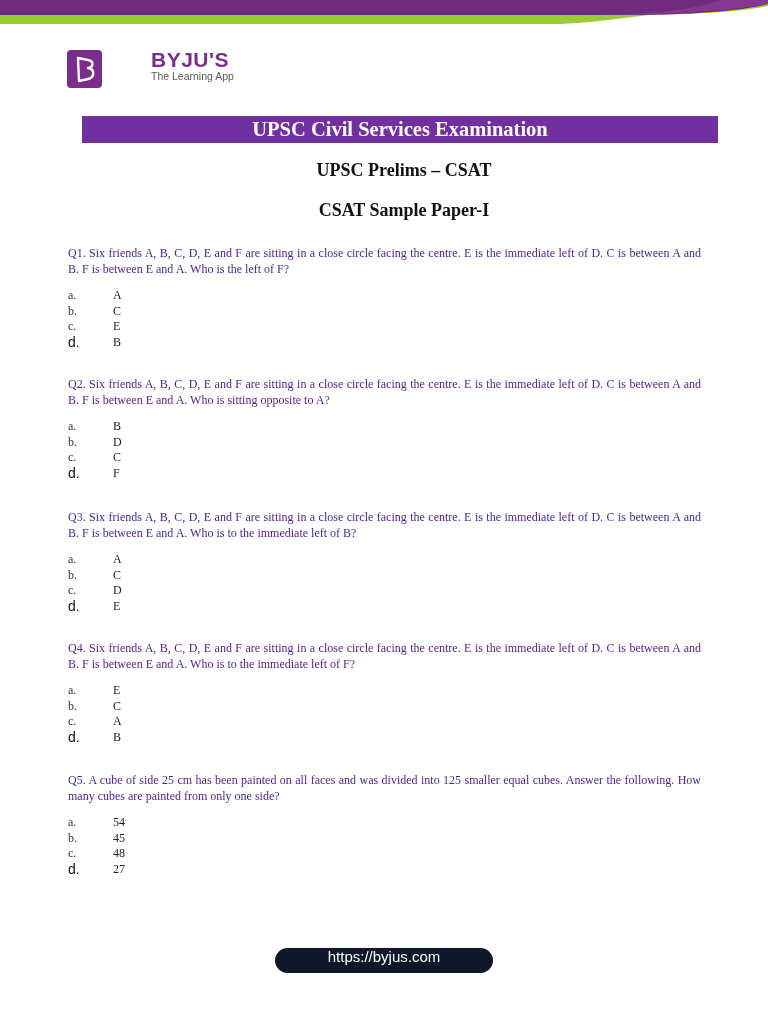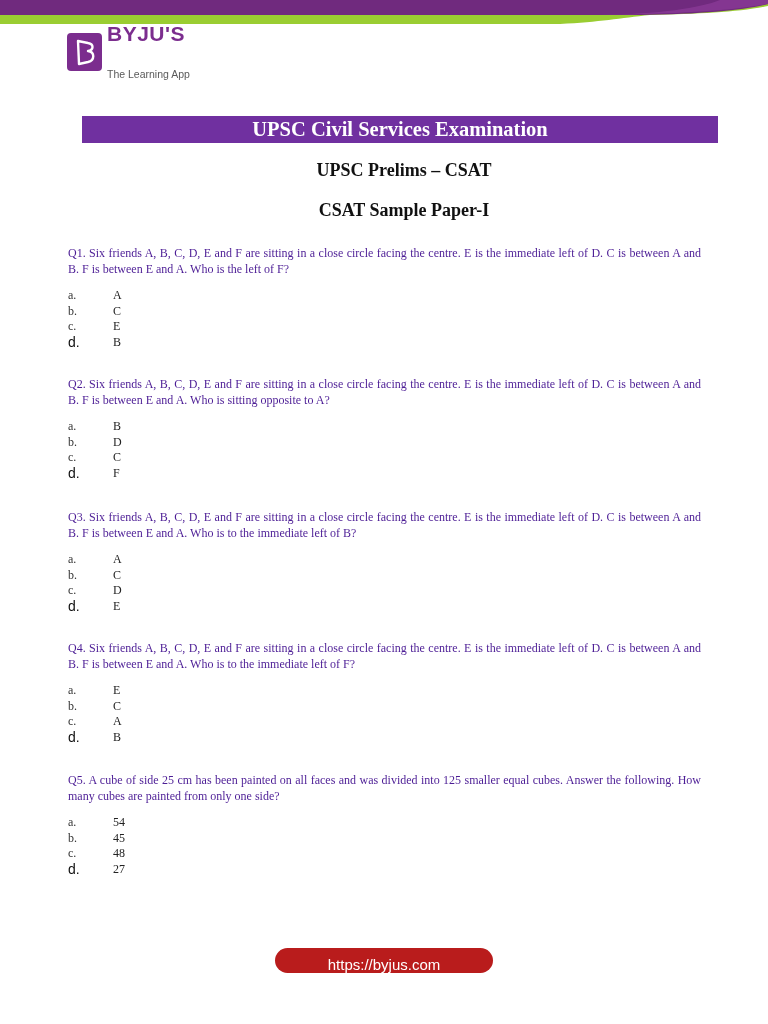--- a/index.html
+++ b/index.html
@@ -1,42 +1,42 @@
 <!DOCTYPE html>
 <html><head>
 <meta charset="utf-8">
 <style>
   * { box-sizing: border-box; margin: 0; padding: 0; }
   html, body { width: 768px; height: 1024px; background: #ffffff; overflow: hidden; }
   body { position: relative; font-family: "Liberation Serif", serif; color: #1a1a1a; }
 
   .top-banner { position: absolute; left: 0; top: 0; width: 768px; height: 28px; }
 
-  .logo { position: absolute; left: 67px; top: 32px; height: 40px; display: flex; align-items: center; }
+  .logo { position: absolute; left: 67px; top: 50px; height: 40px; display: flex; align-items: flex-start; gap: 44px; }
   .logo-mark { width: 35px; height: 38px; background: #7b2d8e; border-radius: 4px; display: flex; align-items: center; justify-content: center; }
   .logo-text { margin-left: 5px; display: flex; flex-direction: column; justify-content: center; }
   .logo-brand { font-family: "Liberation Sans", sans-serif; font-weight: bold; font-size: 21px; color: #7b2d8e; line-height: 20px; letter-spacing: 0.5px; }
-  .logo-tag { font-family: "Liberation Sans", sans-serif; font-size: 10.5px; color: #5a5a5a; line-height: 13px; margin-top: 24px; }
+  .logo-tag { font-family: "Liberation Sans", sans-serif; font-size: 10.5px; color: #5a5a5a; line-height: 13px; }
 
   .title-bar { position: absolute; left: 66px; top: 116px; width: 636px; height: 27px; background: #7030a0; display: flex; align-items: center; justify-content: center; margin-left: 16px; }
   .title-bar span { color: #ffffff; font-weight: bold; font-size: 20.5px; font-family: "Liberation Serif", serif; }
 
   .subtitle { position: absolute; left: 0; width: 768px; text-align: center; font-weight: bold; font-size: 18px; color: #111; margin-left: 20px; }
   .subtitle.s1 { top: 160px; }
   .subtitle.s2 { top: 200px; }
 
   .question { position: absolute; left: 68px; width: 633px; }
   .q-text { font-size: 12px; line-height: 15.5px; text-align: justify; text-align-last: left; color: #4c1d95; }
   .options { margin-top: 11px; }
   .opt { display: flex; height: 15.5px; align-items: center; font-size: 12px; color: #222; }
   .opt-letter { width: 45px; color: #333; }
   .opt-letter.big { font-size: 14px; font-family: "Liberation Sans", sans-serif; color: #111; }
   .opt-val { }
 
-  .footer-pill { position: absolute; left: 275px; top: 948px; width: 218px; height: 25px; background: #b91c1c; border-radius: 13px; display: flex; align-items: flex-end; justify-content: center; }
+  .footer-pill { position: absolute; left: 275px; top: 948px; width: 218px; height: 25px; background: #0f172a; border-radius: 13px; display: flex; align-items: flex-start; justify-content: center; }
   .footer-pill span { color: #ffffff; font-family: "Liberation Sans", sans-serif; font-size: 15px; }
 </style>
 </head>
 <body>
 
 <svg class="top-banner" viewBox="0 0 768 28" preserveAspectRatio="none">
   <path d="M0 0 H768 V6 C740 12 700 14 650 15 C620 18 600 22 560 24 H0 Z" fill="#9acd32"></path>
   <path d="M0 0 H768 V4 C745 10 705 14 640 15 H0 Z" fill="#702a7e"></path>
   <path d="M600 15 C660 14 720 12 768 4 V0 H720 C700 8 660 14 600 15 Z" fill="#8a3a96" opacity="0.8"></path>
 </svg>

